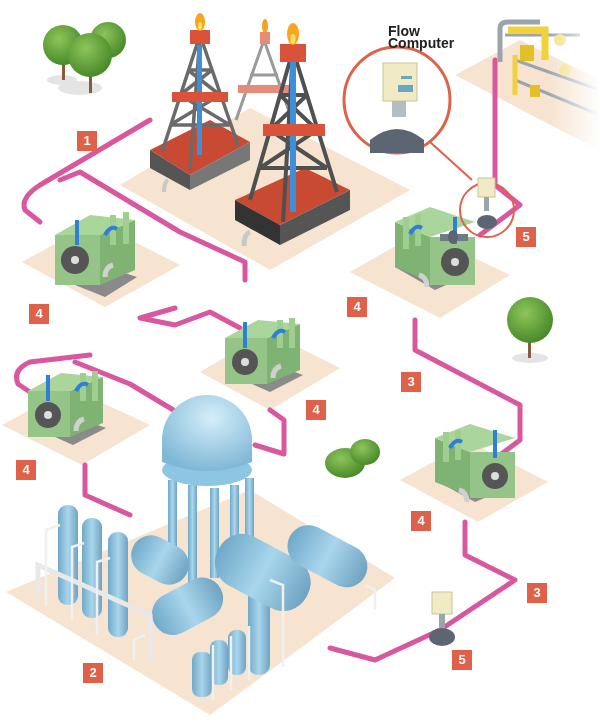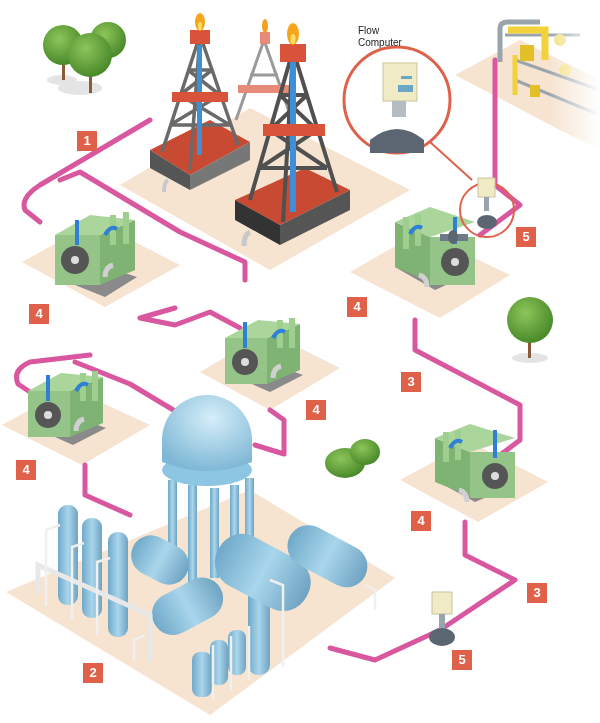--- a/index.html
+++ b/index.html
@@ -1,19 +1,19 @@
 <!DOCTYPE html>
 <html><head>
 <meta charset="utf-8">
 <style>
   html,body{margin:0;padding:0;background:#ffffff;}
   body{width:600px;height:723px;position:relative;overflow:hidden;font-family:"Liberation Sans",sans-serif;}
   #scene{position:absolute;left:0;top:0;width:600px;height:723px;}
   .badge{position:absolute;width:20px;height:20px;background:#e0614a;color:#fff;font-weight:bold;font-size:13px;line-height:20px;text-align:center;font-family:"Liberation Sans",sans-serif;}
-  .callout-label{position:absolute;left:358px;top:25px;font-size:10px;font-weight:normal;line-height:12px;color:#222;font-family:"Liberation Sans",sans-serif;}
+  .callout-label{position:absolute;left:388px;top:25px;font-size:14px;font-weight:bold;line-height:12px;color:#222;font-family:"Liberation Sans",sans-serif;}
 </style>
 </head>
 <body>
 
 <svg id="scene" viewBox="0 0 600 723" xmlns="http://www.w3.org/2000/svg">
   <defs>
     <radialGradient id="treeG" cx="40%" cy="35%" r="65%">
       <stop offset="0" stop-color="#8dc55a"></stop>
         <stop offset="1" stop-color="#4a8a2a"></stop>
     </radialGradient>

